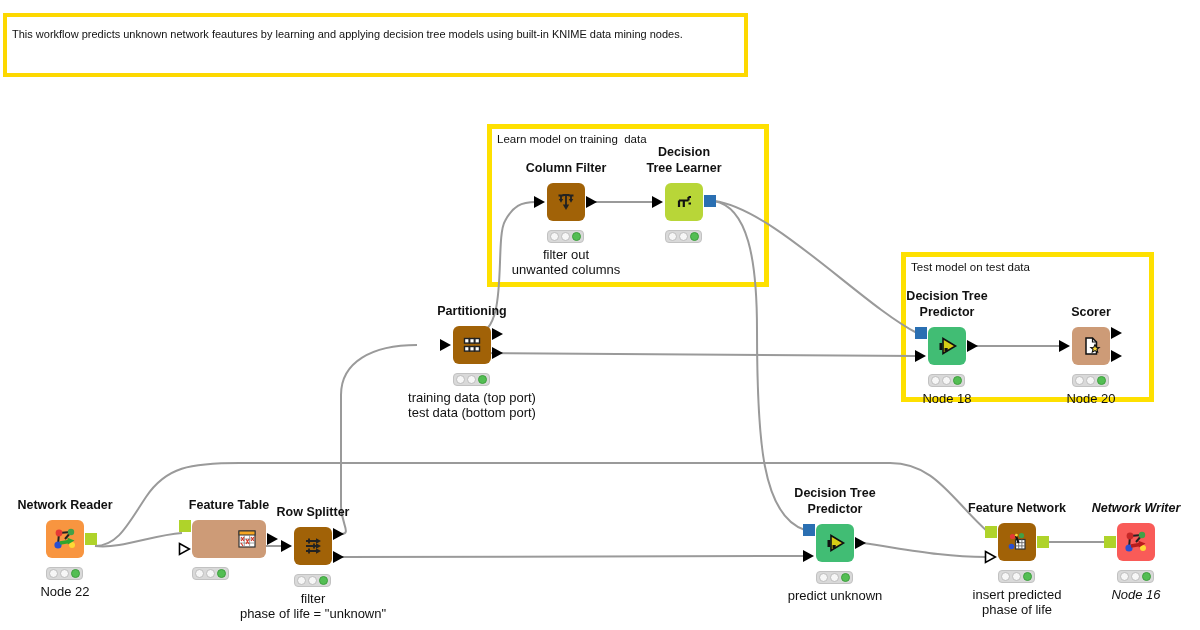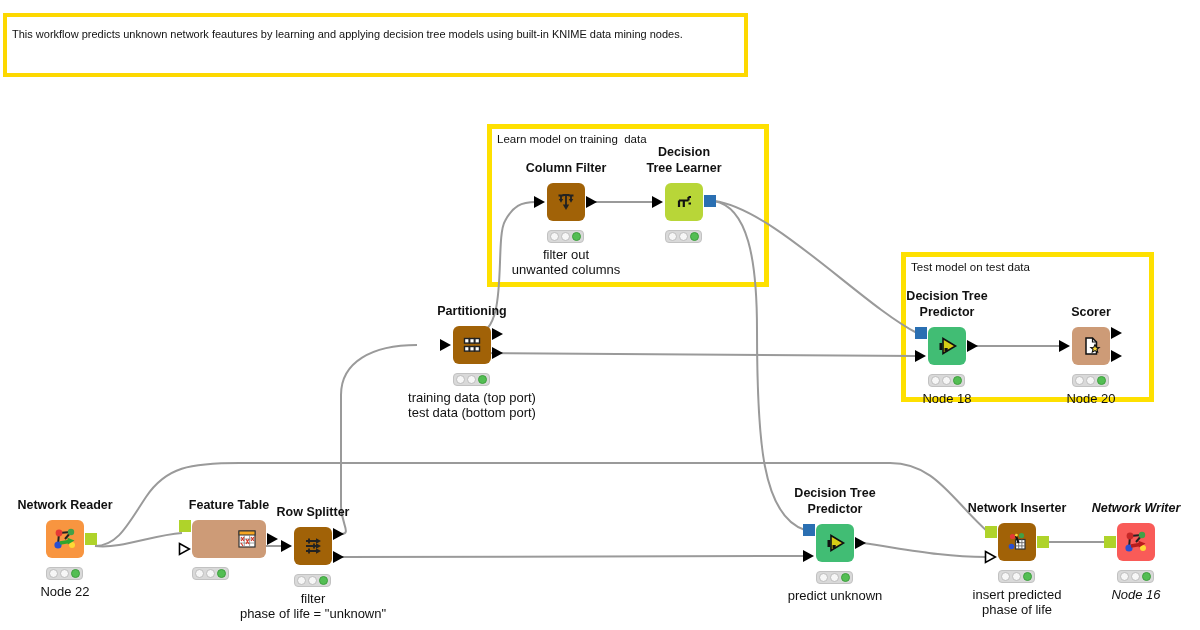--- a/index.html
+++ b/index.html
@@ -235,21 +235,21 @@
     <span class="port tri" style="right:-12px;top:13px;"></span>
     <div class="traffic">
         <span class="bulb"></span>
         <span class="bulb"></span>
         <span class="bulb on"></span>
       </div>
     <div class="node-caption">predict unknown</div>
   </div>
 
   <div class="node n-yellow" style="left:998px;top:523px;">
-    <div class="node-title">Network Inserter</div>
+    <div class="node-title">Feature Network</div>
     <svg class="icon" width="26" height="26" viewBox="0 0 26 26">
       <circle cx="8.5" cy="7.5" r="2.6" fill="#e53935"></circle>
       <circle cx="17.5" cy="6.5" r="2.6" fill="#43a047"></circle>
       <circle cx="7.5" cy="17.5" r="2.8" fill="#2a4fd0"></circle>
       <rect x="11.5" y="10.5" width="9.5" height="9.5" fill="#fff" stroke="#333" stroke-width="1.2"></rect>
       <path d="M14.7,10.5 V20 M17.9,10.5 V20 M11.5,13.7 H21 M11.5,16.9 H21" stroke="#666" stroke-width="0.9"></path>
       <path d="M12,7 L14.5,14" stroke="#111" stroke-width="2.2"></path>
       <path d="M11.3,5.5 L13.5,6.8" stroke="#fdd835" stroke-width="2.4"></path>
     </svg>
     <span class="port sq sq-green" style="left:-13px;top:3px;"></span>

